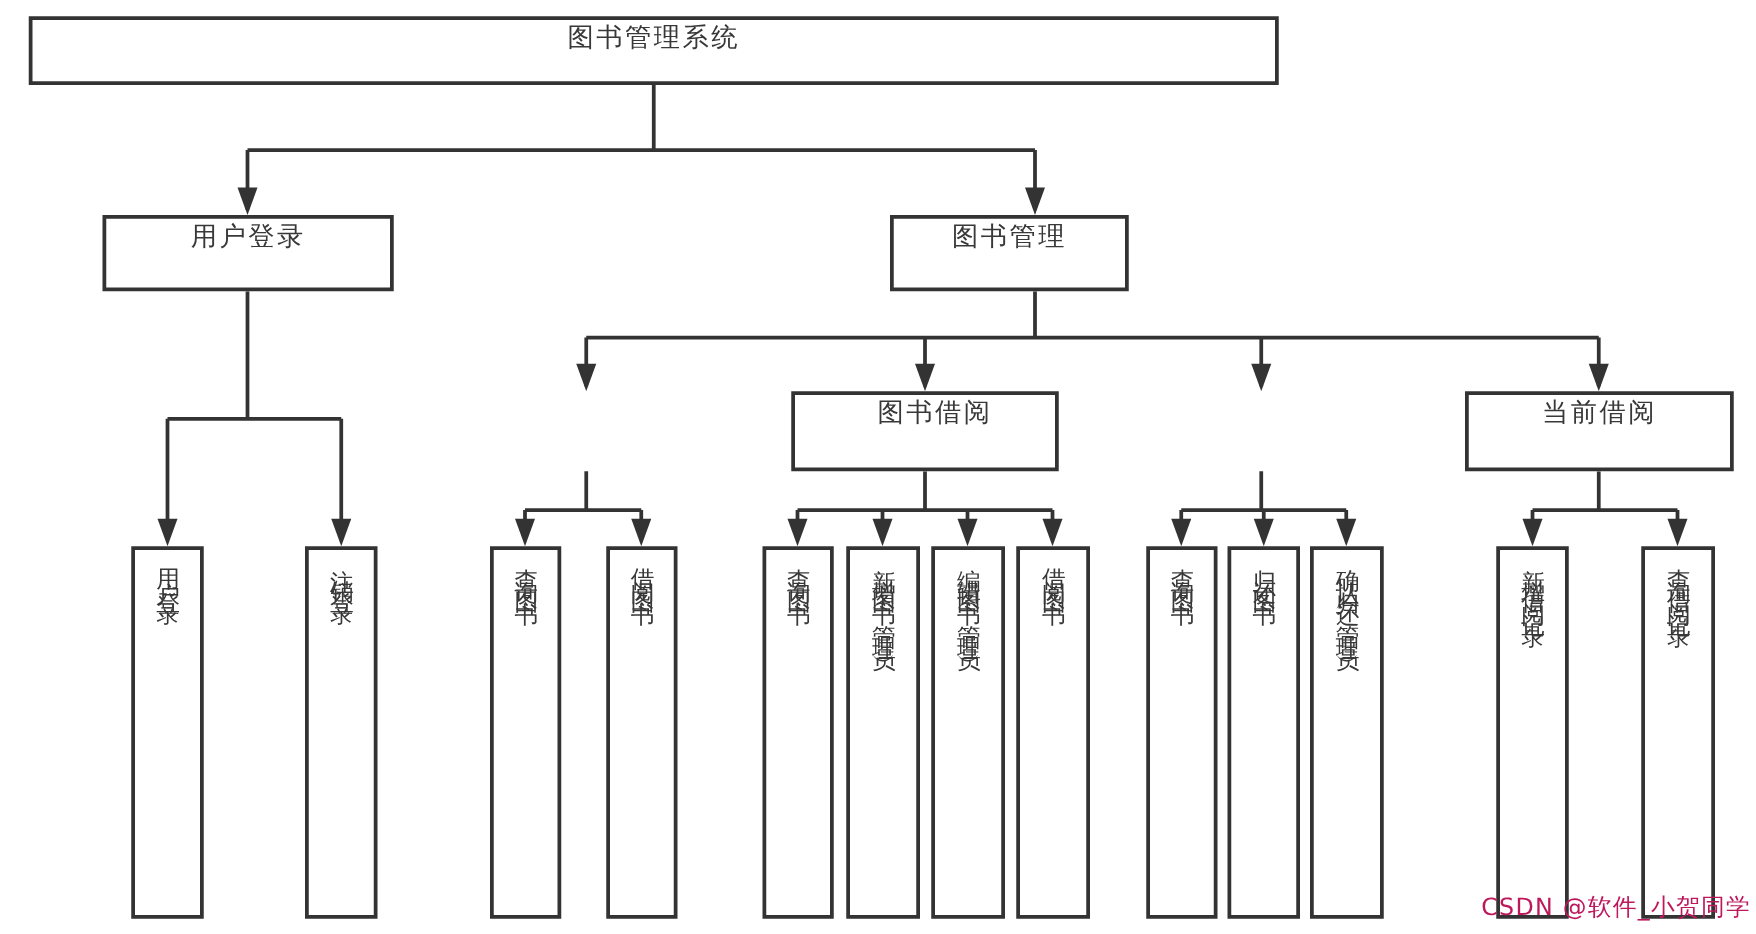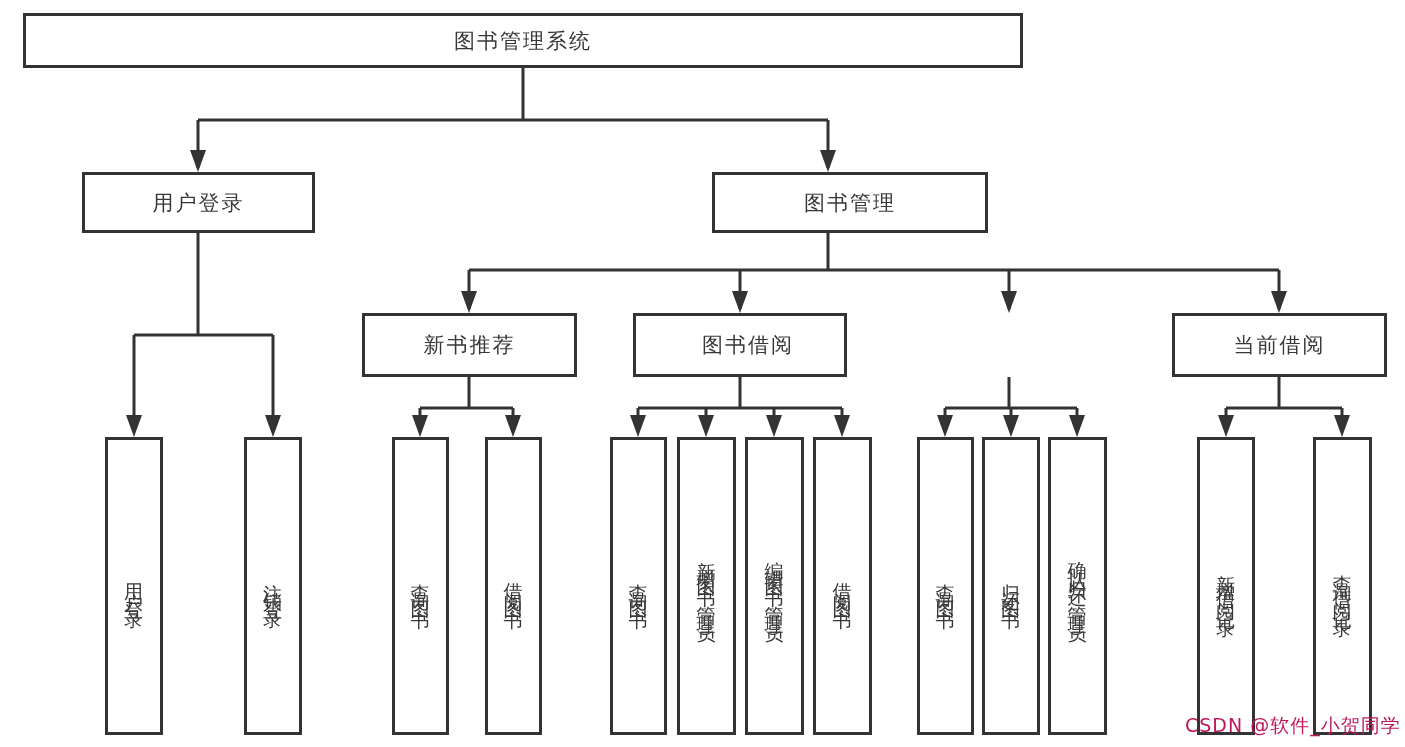--- a/index.html
+++ b/index.html
@@ -15,21 +15,20 @@
   .connectors {
     position: absolute;
     left: 0; top: 0;
     width: 1405px; height: 747px;
   }
   .node {
     position: absolute;
     background: #ffffff;
     border: 3px solid #333333;
     display: flex;
-    align-items: center;
     justify-content: center;
     color: #383838;
   }
   .hlabel {
     font-size: 21px;
     letter-spacing: 2px;
     white-space: nowrap;
   }
   .vtext {
     writing-mode: vertical-rl;
@@ -108,27 +107,24 @@
     </g>
   </svg>
 
   <div class="node" style="left:23px; top:13px; width:1000px; height:55px;">
     <span class="hlabel">图书管理系统</span>
   </div>
 
   <div class="node" style="left:82px; top:172px; width:233px; height:61px;">
     <span class="hlabel">用户登录</span>
   </div>
-  <div class="node" style="left:712px; top:172px; width:276px; height:61px;font-family:Liberation Serif, serif;">
+  <div class="node" style="left:712px; top:172px; width:191px; height:61px;font-family:Liberation Serif, serif;">
     <span class="hlabel">图书管理</span>
   </div>
 
-  <div class="node" style="left:362px; top:313px; width:215px; height:64px;">
-    <span class="hlabel">新书推荐</span>
-  </div>
   <div class="node" style="left:633px; top:313px; width:214px; height:64px;padding-left:16px;">
     <span class="hlabel">图书借阅</span>
   </div>
   <div class="node" style="left:1172px; top:313px; width:215px; height:64px;">
     <span class="hlabel">当前借阅</span>
   </div>
 
   <div class="node" style="left:105px; top:437px; width:58px; height:298px;">
     <span class="vtext">用户登录</span>
   </div>

